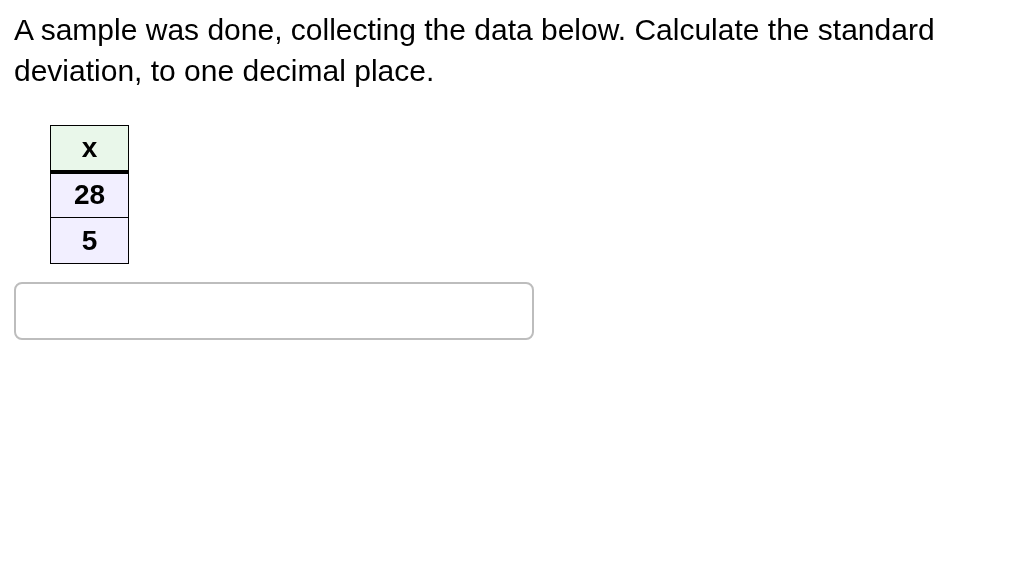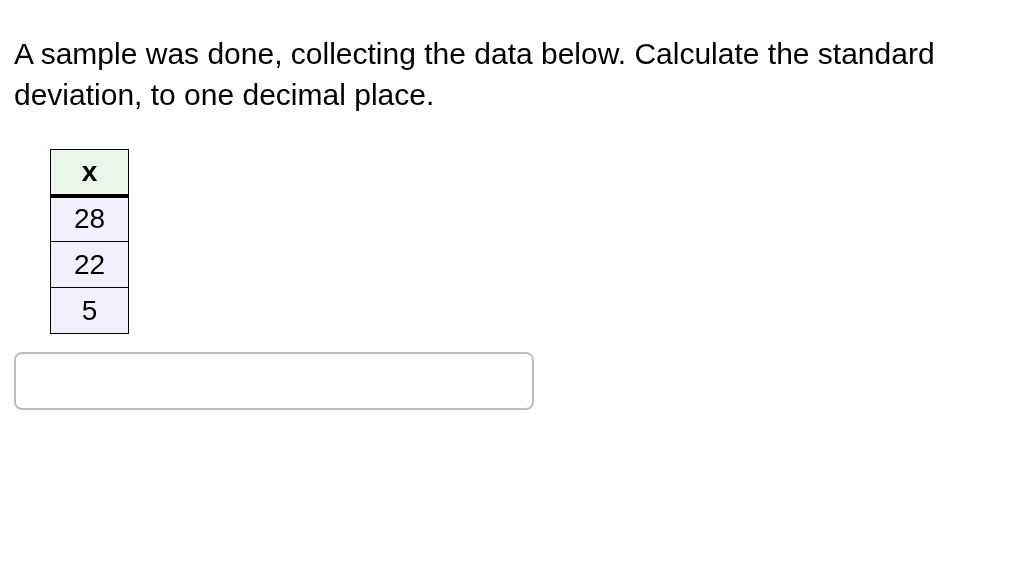--- a/index.html
+++ b/index.html
@@ -11,36 +11,36 @@
       font-family: "Trebuchet MS", "Lucida Sans", Verdana, sans-serif;
       background: #fff;
       padding: 10px 14px;
       width: 1017px;
       color: #000;
     }
     .prompt {
       font-size: 30px;
       line-height: 1.35;
       margin-bottom: 34px;
-      margin-top: 24px;
     }
     .table-wrap {
       margin-left: 36px;
       margin-bottom: 18px;
     }
     table {
       border-collapse: collapse;
     }
     th, td {
       border: 1.5px solid #000;
       text-align: center;
       font-size: 28px;
       padding: 4px 0;
       width: 78px;
       height: 46px;
+      font-weight: bold;
     }
     th {
       background: #e9f7ea;
       border-bottom: 4px solid #000;
       font-weight: bold;
     }
     td {
       background: #f2efff;
     }
     .answer-box {
@@ -67,23 +67,20 @@
     <thead>
       <tr>
         <th>x</th>
       </tr>
     </thead>
     <tbody>
       <tr>
           <td>28</td>
         </tr>
       <tr>
-          <td>22</td>
-        </tr>
-      <tr>
           <td>5</td>
         </tr>
     </tbody>
   </table>
 </div>
 
 <input type="text" class="answer-box" value="" style="">
 
 
 

